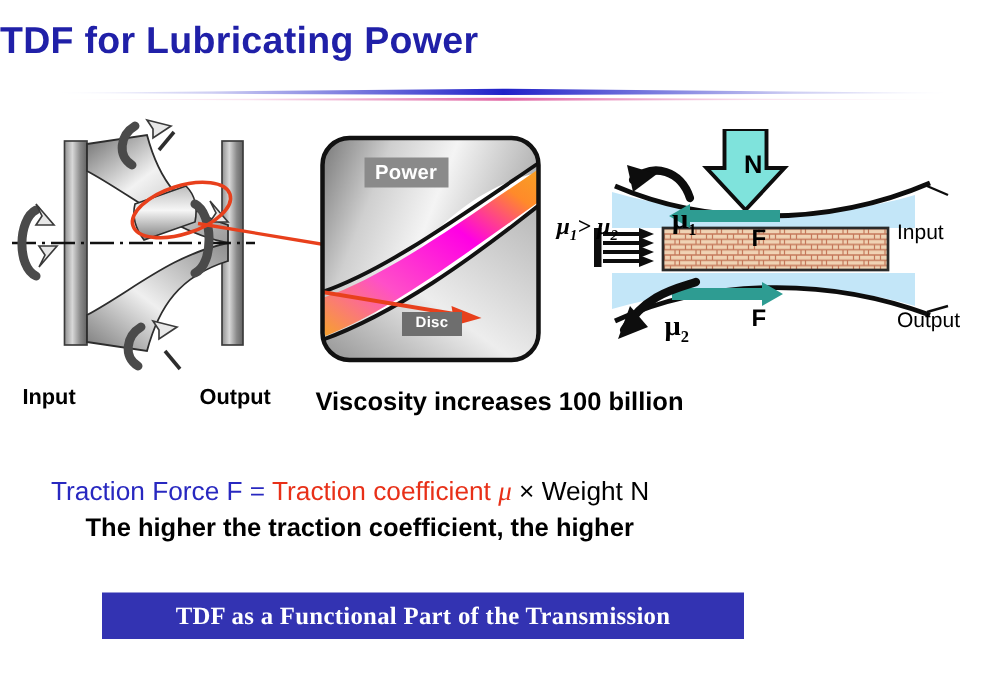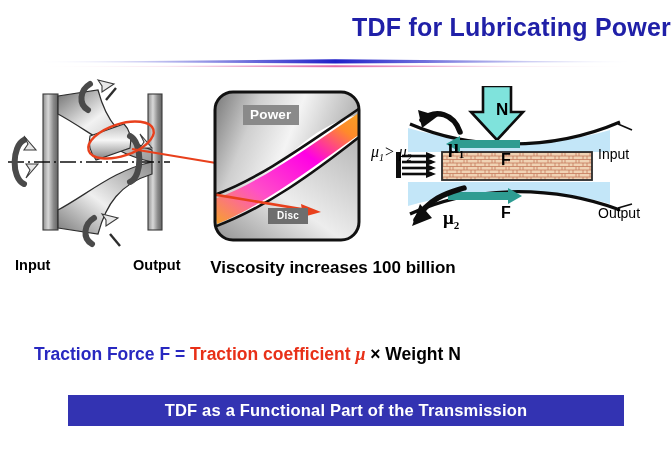--- a/index.html
+++ b/index.html
@@ -15,21 +15,21 @@
     font-family: "Liberation Sans", sans-serif;
     color: #000000;
   }
 
   
   .slide-title {
     position: absolute;
     left: 0;
     top: 13px;
     width: 671px;
-    text-align: right;
+    text-align: left;
     font-size: 25px;
     font-weight: bold;
     color: #2020A8;
     letter-spacing: 0.2px;
   }
   .title-rule {
     position: absolute;
     left: 33px;
     top: 58px;
     width: 605px;
@@ -108,21 +108,21 @@
     width: 300px;
     height: 160px;
   }
   .mu-compare {
     position: absolute;
     left: 371px;
     top: 143px;
     font-family: "Liberation Serif", serif;
     font-style: italic;
     font-size: 16px;
-    font-weight: normal;
+    font-weight: bold;
   }
   .mu-compare sub { font-size: 10px; font-style: italic; }
   .mu-1 {
     position: absolute;
     left: 448px;
     top: 136px;
     font-family: "Liberation Serif", serif;
     font-size: 19px;
     font-weight: bold;
   }
@@ -169,23 +169,22 @@
     top: 205px;
     font-size: 14px;
   }
 
   
   .formula-line {
     position: absolute;
     left: 34px;
     top: 317px;
     font-size: 17.5px;
-    font-weight: bold;
+    font-weight: normal;
     white-space: nowrap;
-    margin-top: 27px;
   }
   .formula-blue { color: #2828C0; }
   .formula-red  { color: #E83018; }
   .formula-black { color: #000000; }
   .formula-mu {
     font-family: "Liberation Serif", serif;
     font-style: italic;
     color: #E83018;
     font-size: 18px;
   }
@@ -197,26 +196,27 @@
     font-weight: bold;
     line-height: 1.35;
     color: #000000;
   }
 
   
   .banner {
     position: absolute;
     left: 68px;
     top: 395px;
-    width: 556px;
+    width: 428px;
     height: 31px;
     background: #3333B2;
     display: flex;
     align-items: center;
     justify-content: center;
+    font-family: Liberation Serif, serif;
   }
   .banner-text {
     color: #ffffff;
     font-size: 16.5px;
     font-weight: bold;
     letter-spacing: 0.2px;
   }
 </style>
 </head>
 <body>
@@ -411,18 +411,18 @@
 <div class="force-f1">F</div>
 <div class="force-f2">F</div>
 <div class="label-input-right">Input</div>
 <div class="label-output-right">Output</div>
 
 <div class="formula-line">
   <span class="formula-blue">Traction Force F = </span><span class="formula-red">Traction coefficient </span><span class="formula-mu">μ</span><span class="formula-black"> × Weight N</span>
 </div>
 
 <div class="statement">
-  <br>
+  <span>The higher the traction coefficient, the higher</span><br>
 </div>
 
 <div class="banner">
   <span class="banner-text">TDF as a Functional Part of the Transmission</span>
 </div>
 
 </body></html>

